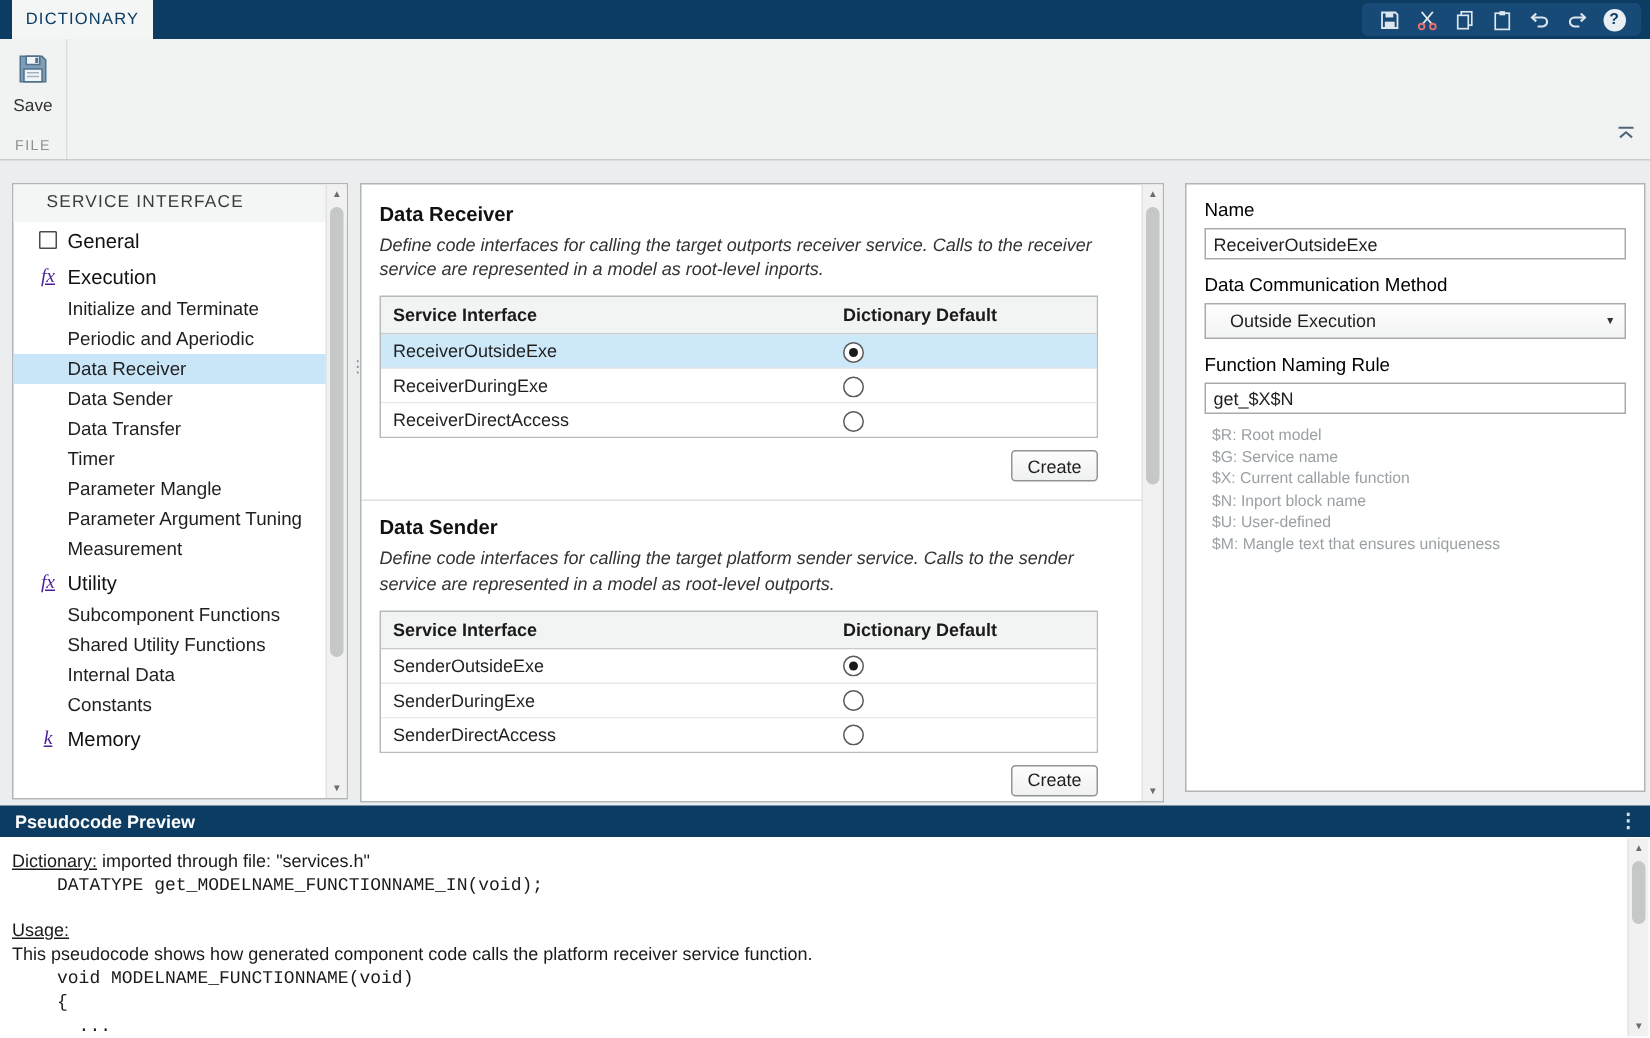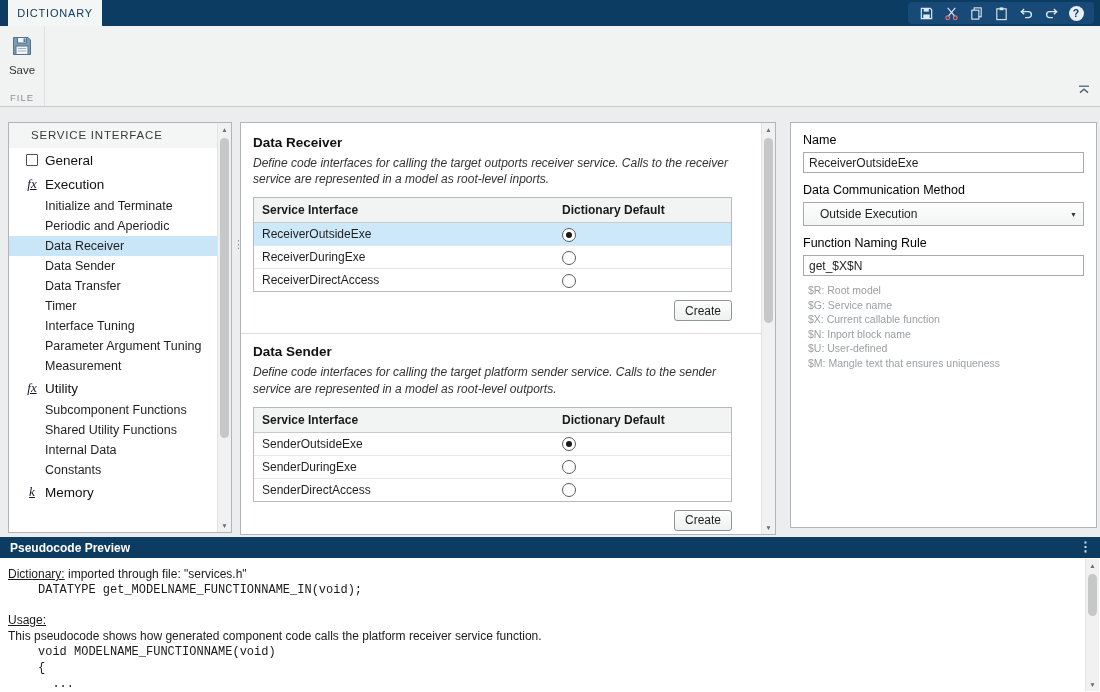--- a/index.html
+++ b/index.html
@@ -32,21 +32,21 @@
   
   .sidebar-header{height:25px;line-height:25px;padding-left:22px;font-size:11.5px;color:#3a3a3a;
     letter-spacing:.8px;background:#f4f6f6;}
   .tree{position:absolute;top:25px;left:0;right:13px;bottom:0;overflow:hidden;}
   .tree-item{height:20px;display:flex;align-items:center;padding-left:36px;position:relative;
     font-size:12.5px;color:#1f1f1f;cursor:pointer;white-space:nowrap;}
   .tree-item.parent{height:24px;font-size:13.5px;color:#111;}
   .tree-item.selected{background:#c9e5f8;}
   .ticon{position:absolute;left:14px;width:18px;text-align:center;display:flex;justify-content:center;}
   .icon-general{width:10px;height:10px;border:1.5px solid #4a4a4a;border-radius:1px;background:#fff;}
-  .icon-fx,.icon-k{font-family:"Liberation Serif",serif;font-style:italic;font-size:13px;color:#0f172a;text-decoration:underline;}
+  .icon-fx,.icon-k{font-family:"Liberation Serif",serif;font-style:italic;font-size:13px;color:#4c1d95;text-decoration:underline;}
   .icon-layers{width:13px;height:12px;position:relative;}
   .icon-layers::before{content:"";position:absolute;left:0;top:0;width:7px;height:7px;border:1.2px solid #4a4a4a;background:#fff;}
   .icon-layers::after{content:"";position:absolute;left:4px;top:3px;width:7px;height:7px;border:1.2px solid #4a4a4a;background:#fff;}
   
   .vscroll{position:absolute;right:0;top:0;bottom:0;width:13px;background:#f1f1f1;border-left:1px solid #e3e3e3;}
   .vscroll .arr{height:13px;display:flex;align-items:center;justify-content:center;font-size:6.5px;color:#6d6d6d;cursor:pointer;}
   .vscroll .arr.down{position:absolute;bottom:0;left:0;right:0;}
   .vscroll .thumb{position:absolute;left:2px;right:2px;background:#c6c8c8;border-radius:5px;cursor:pointer;}
   
   .mid-content{position:absolute;left:0;top:0;right:13px;bottom:0;overflow:hidden;padding:2px 30px 0 12px;}
@@ -198,21 +198,21 @@
     <div class="tree-item child">
       <span>Data Sender</span>
     </div>
     <div class="tree-item child">
       <span>Data Transfer</span>
     </div>
     <div class="tree-item child">
       <span>Timer</span>
     </div>
     <div class="tree-item child">
-      <span>Interface Tuning</span>
+      <span>Parameter Mangle</span>
     </div>
     <div class="tree-item child">
       <span>Parameter Argument Tuning</span>
     </div>
     <div class="tree-item child">
       <span>Measurement</span>
     </div>
     <div class="tree-item parent">
       <span class="ticon icon-fx">fx</span>
       <span>Utility</span>

